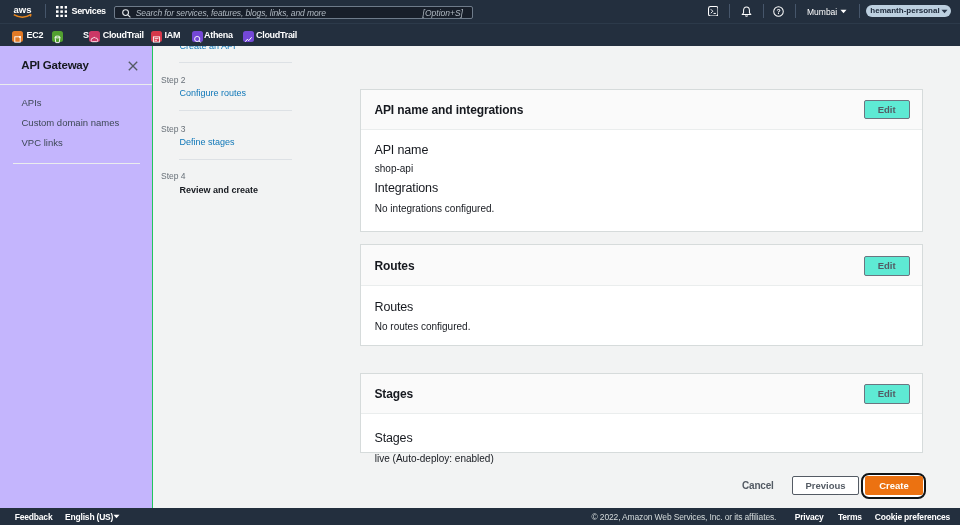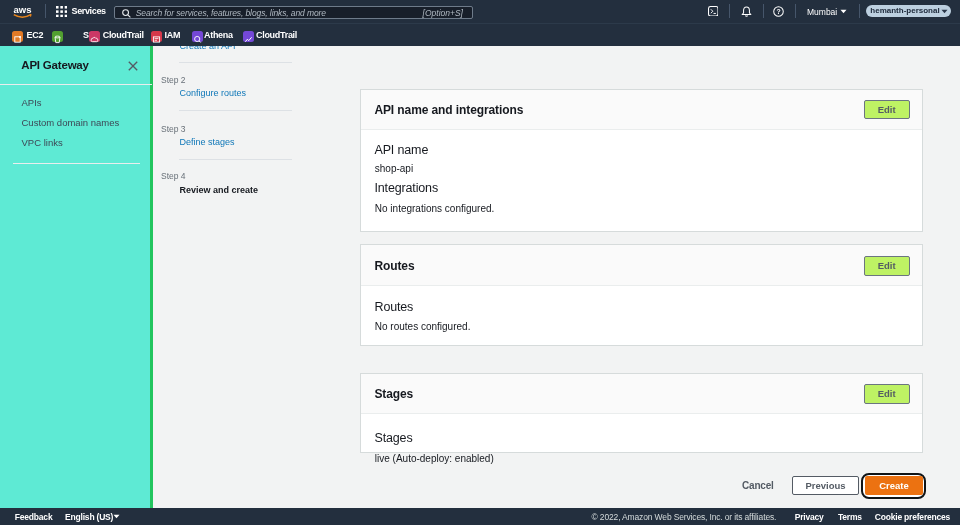--- a/index.html
+++ b/index.html
@@ -12,30 +12,30 @@
 
   #search { position:absolute; left:113.7px; top:5.8px; width:359.3px; height:12.8px; background:#181f2a; border:1px solid #6e7b8a; border-radius:2px; }
   #search .ph { position:absolute; left:21px; top:1.6px; font-size:8.5px; font-style:italic; color:#b0b9c2; letter-spacing:-0.1px; }
   #search .opt { position:absolute; right:9px; top:1.6px; font-size:8.5px; font-style:italic; color:#b0b9c2; }
 
   #acctpill { position:absolute; left:865.9px; top:4.9px; width:85.4px; height:12.4px; border-radius:6.5px; background:#bdd0e0; }
 
   .favlbl { position:absolute; top:6.3px; color:#fff; font-size:9px; font-weight:bold; letter-spacing:-0.3px; }
   .fico { position:absolute; top:6.5px; width:11px; height:11px; border-radius:2.5px; }
 
-  #sidebar { position:absolute; left:0; top:46.3px; width:152.5px; height:461.4px; background:#5eead4; border-right:3px solid #22c55e; z-index:5;text-align:center; }
+  #sidebar { position:absolute; left:0; top:46.3px; width:152.5px; height:461.4px; background:#c4b5fd; border-right:1px solid #22c55e; z-index:5;text-align:center; }
 
   .stepdiv { position:absolute; left:178.7px; width:113.8px; height:1px; background:#dde1e5; }
   .steplbl { position:absolute; left:161px; font-size:8.5px; color:#687078;text-align:center; }
   .steplink { position:absolute; left:179.4px; font-size:9px; color:#0f77b8; }
 
   .card { position:absolute; left:359.5px; width:563.5px; background:#fff; border:1px solid #d6dbdb; }
   .chdr { position:absolute; left:0; top:0; width:561.5px; background:#fafafa; border-bottom:1px solid #eaeded; }
   .cttl { position:absolute; left:13.9px; font-size:12px; font-weight:bold; color:#16191f; letter-spacing:-0.1px; }
-  .ebtn { position:absolute; left:503.2px; width:46px; height:19.7px; background:#bef264; border:1px solid #6b7580; border-radius:2px; color:#545b64; font-size:9.5px; font-weight:bold; text-align:center; line-height:18px; }
+  .ebtn { position:absolute; left:503.2px; width:46px; height:19.7px; background:#5eead4; border:1px solid #6b7580; border-radius:2px; color:#545b64; font-size:9.5px; font-weight:bold; text-align:center; line-height:18px; }
   .h3 { position:absolute; left:14px; font-size:12.5px; color:#16191f; letter-spacing:-0.15px; }
   .sm { position:absolute; left:14.3px; font-size:10px; color:#16191f; }
 
   #footer { position:absolute; left:0; top:507.7px; width:960px; height:17.3px; background:#232f3e; z-index:10; }
   .ftxt { position:absolute; top:511.9px; font-size:8.5px; color:#fff; z-index:11; }
 </style>
 </head>
 <body>
 
 <div id="topbar">

